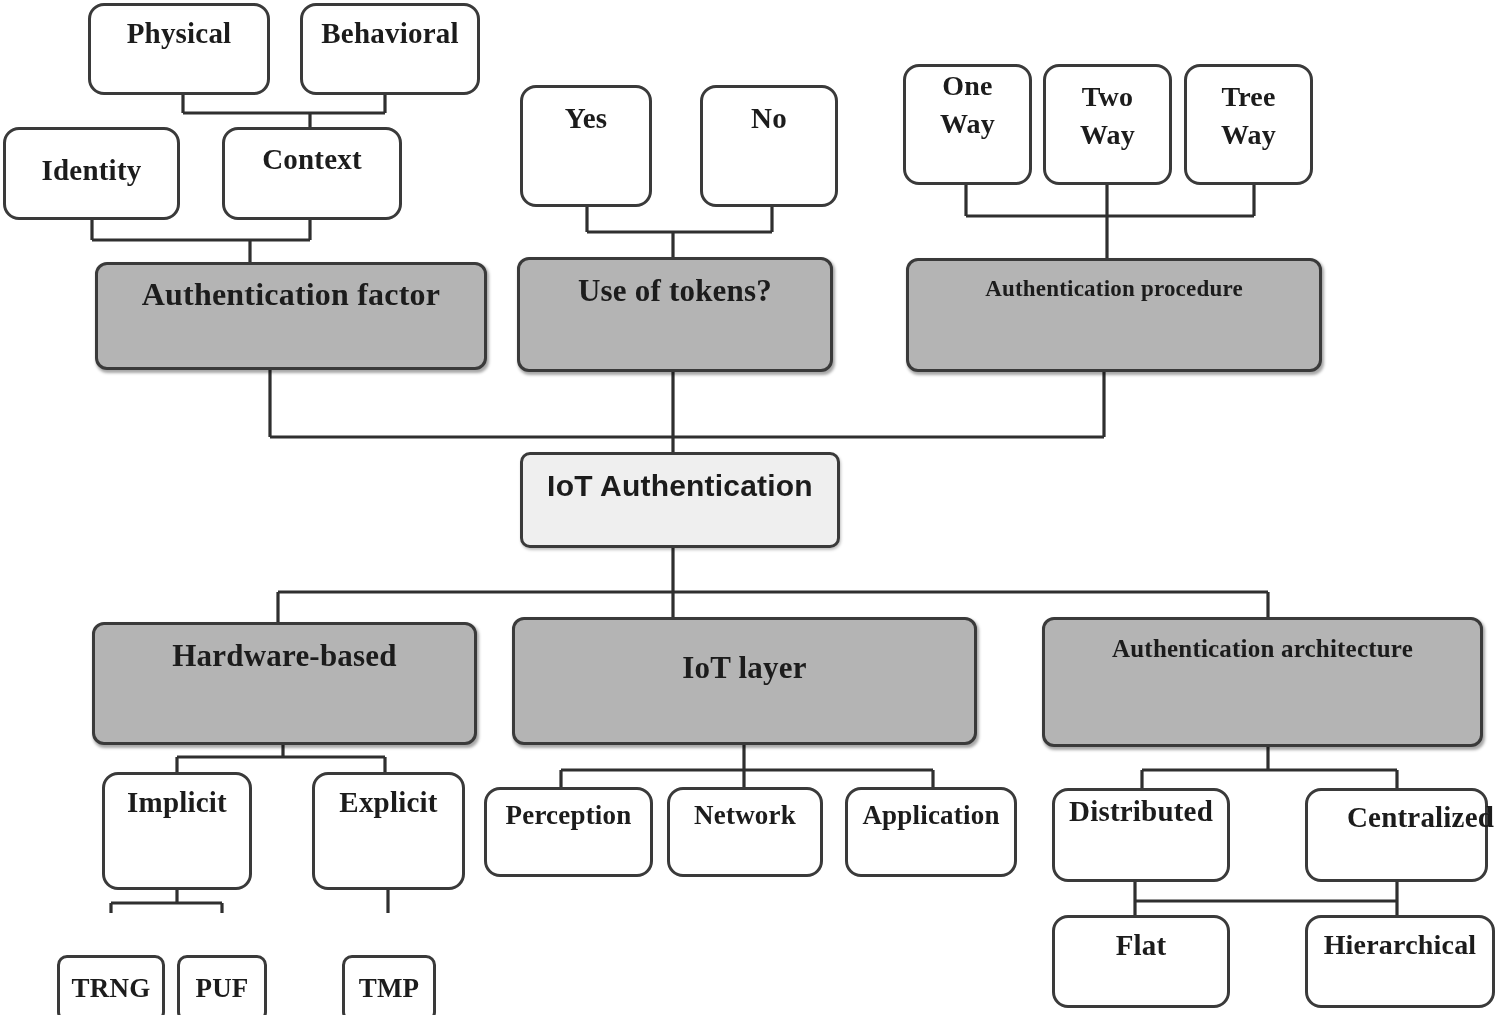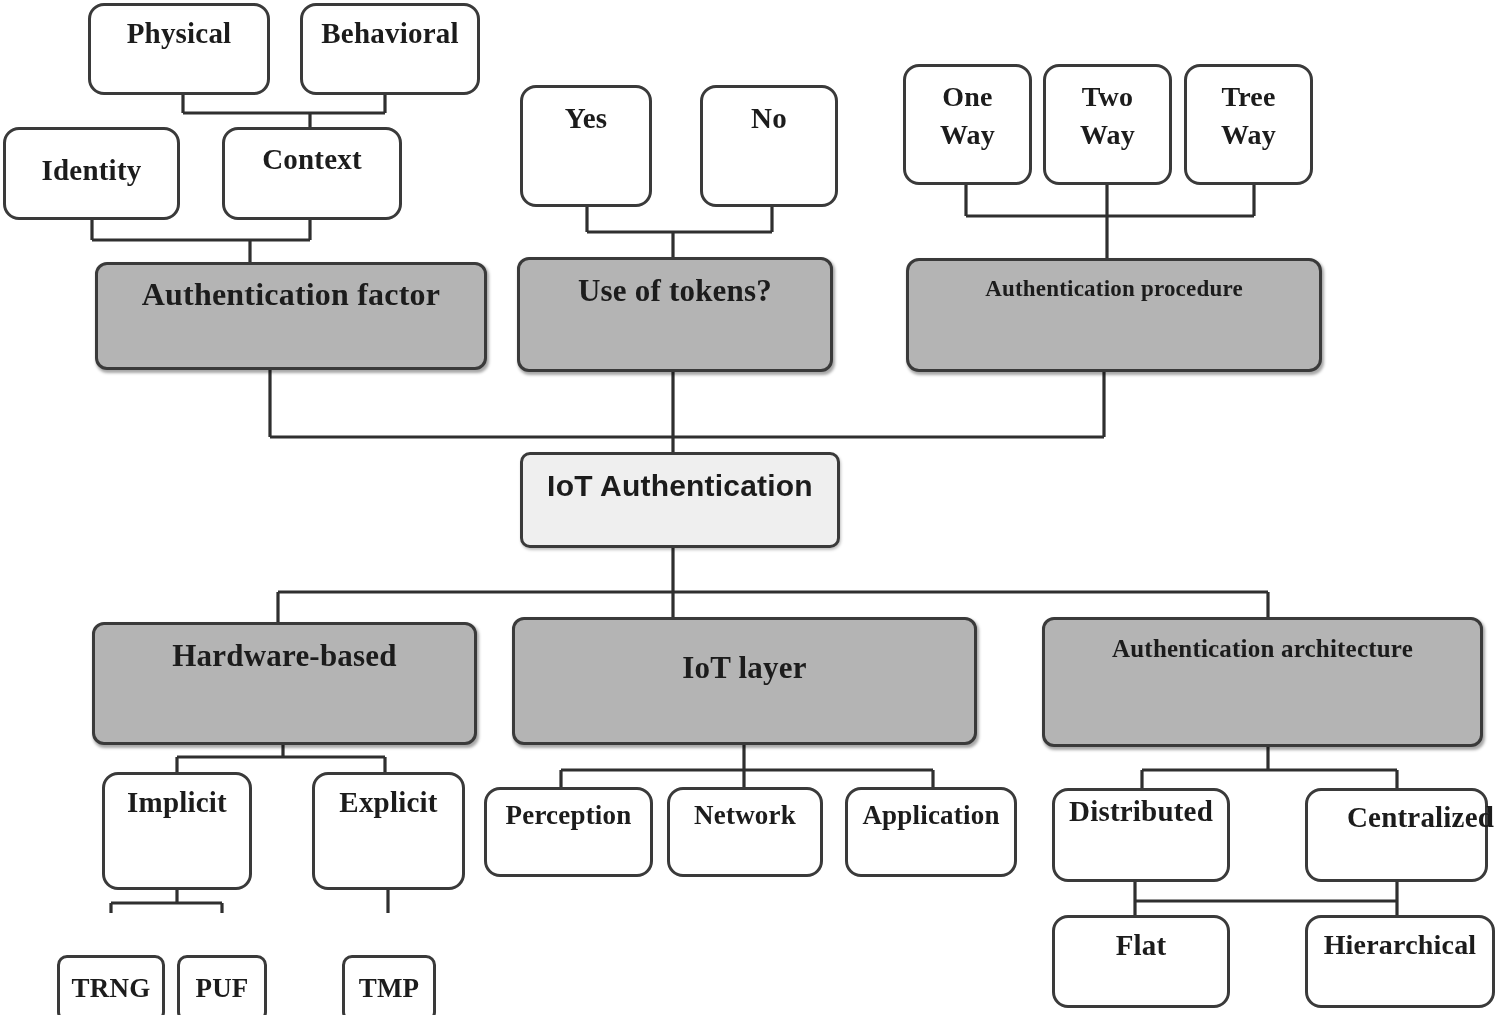--- a/index.html
+++ b/index.html
@@ -47,26 +47,26 @@
   .small{border-radius:10px;margin-top:42px;}
   .v-center{align-items:center;}
   .two-line span{display:block;}
 
   #n-physical{left:88px;top:3px;width:182px;height:92px;font-size:29px;padding-top:11px;}
   #n-behavioral{left:300px;top:3px;width:180px;height:92px;font-size:29px;padding-top:11px;}
   #n-identity{left:3px;top:127px;width:177px;height:93px;font-size:29px;padding-top:24px;}
   #n-context{left:222px;top:127px;width:180px;height:93px;font-size:29px;padding-top:13px;}
   #n-yes{left:520px;top:85px;width:132px;height:122px;font-size:29px;padding-top:14px;}
   #n-no{left:700px;top:85px;width:138px;height:122px;font-size:29px;padding-top:14px;}
-  #n-one-way{left:903px;top:64px;width:129px;height:121px;font-size:28px;padding-top:11px;line-height:1.35;font-family:Liberation Serif, serif;}
+  #n-one-way{left:903px;top:64px;width:129px;height:121px;font-size:28px;line-height:1.35;font-family:Liberation Serif, serif;}
   #n-two-way{left:1043px;top:64px;width:129px;height:121px;font-size:28px;padding-top:11px;line-height:1.35;}
   #n-tree-way{left:1184px;top:64px;width:129px;height:121px;font-size:28px;padding-top:11px;line-height:1.35;}
   #n-auth-factor{left:95px;top:262px;width:392px;height:108px;font-size:32px;padding-top:11px;}
   #n-use-tokens{left:517px;top:257px;width:316px;height:115px;font-size:31px;padding-top:13px;}
-  #n-auth-procedure{left:906px;top:258px;width:416px;height:114px;font-size:23px;padding-top:15px;border-radius:13px;}
+  #n-auth-procedure{left:906px;top:258px;width:416px;height:114px;font-size:23px;padding-top:15px;}
   #n-root{left:520px;top:452px;width:320px;height:96px;font-size:30px;padding-top:14px;}
   #n-hardware{left:92px;top:622px;width:385px;height:123px;font-size:31px;padding-top:13px;}
   #n-iot-layer{left:512px;top:617px;width:465px;height:128px;font-size:31px;padding-top:30px;}
   #n-auth-arch{left:1042px;top:617px;width:441px;height:130px;font-size:25px;padding-top:15px;}
   #n-implicit{left:102px;top:772px;width:150px;height:118px;font-size:29px;padding-top:11px;}
   #n-explicit{left:312px;top:772px;width:153px;height:118px;font-size:29px;padding-top:11px;}
   #n-trng{left:57px;top:913px;width:108px;height:67px;font-size:27px;}
   #n-puf{left:177px;top:913px;width:90px;height:67px;font-size:27px;}
   #n-tmp{left:342px;top:913px;width:94px;height:67px;font-size:27px;}
   #n-perception{left:484px;top:787px;width:169px;height:90px;font-size:27px;padding-top:10px;}

